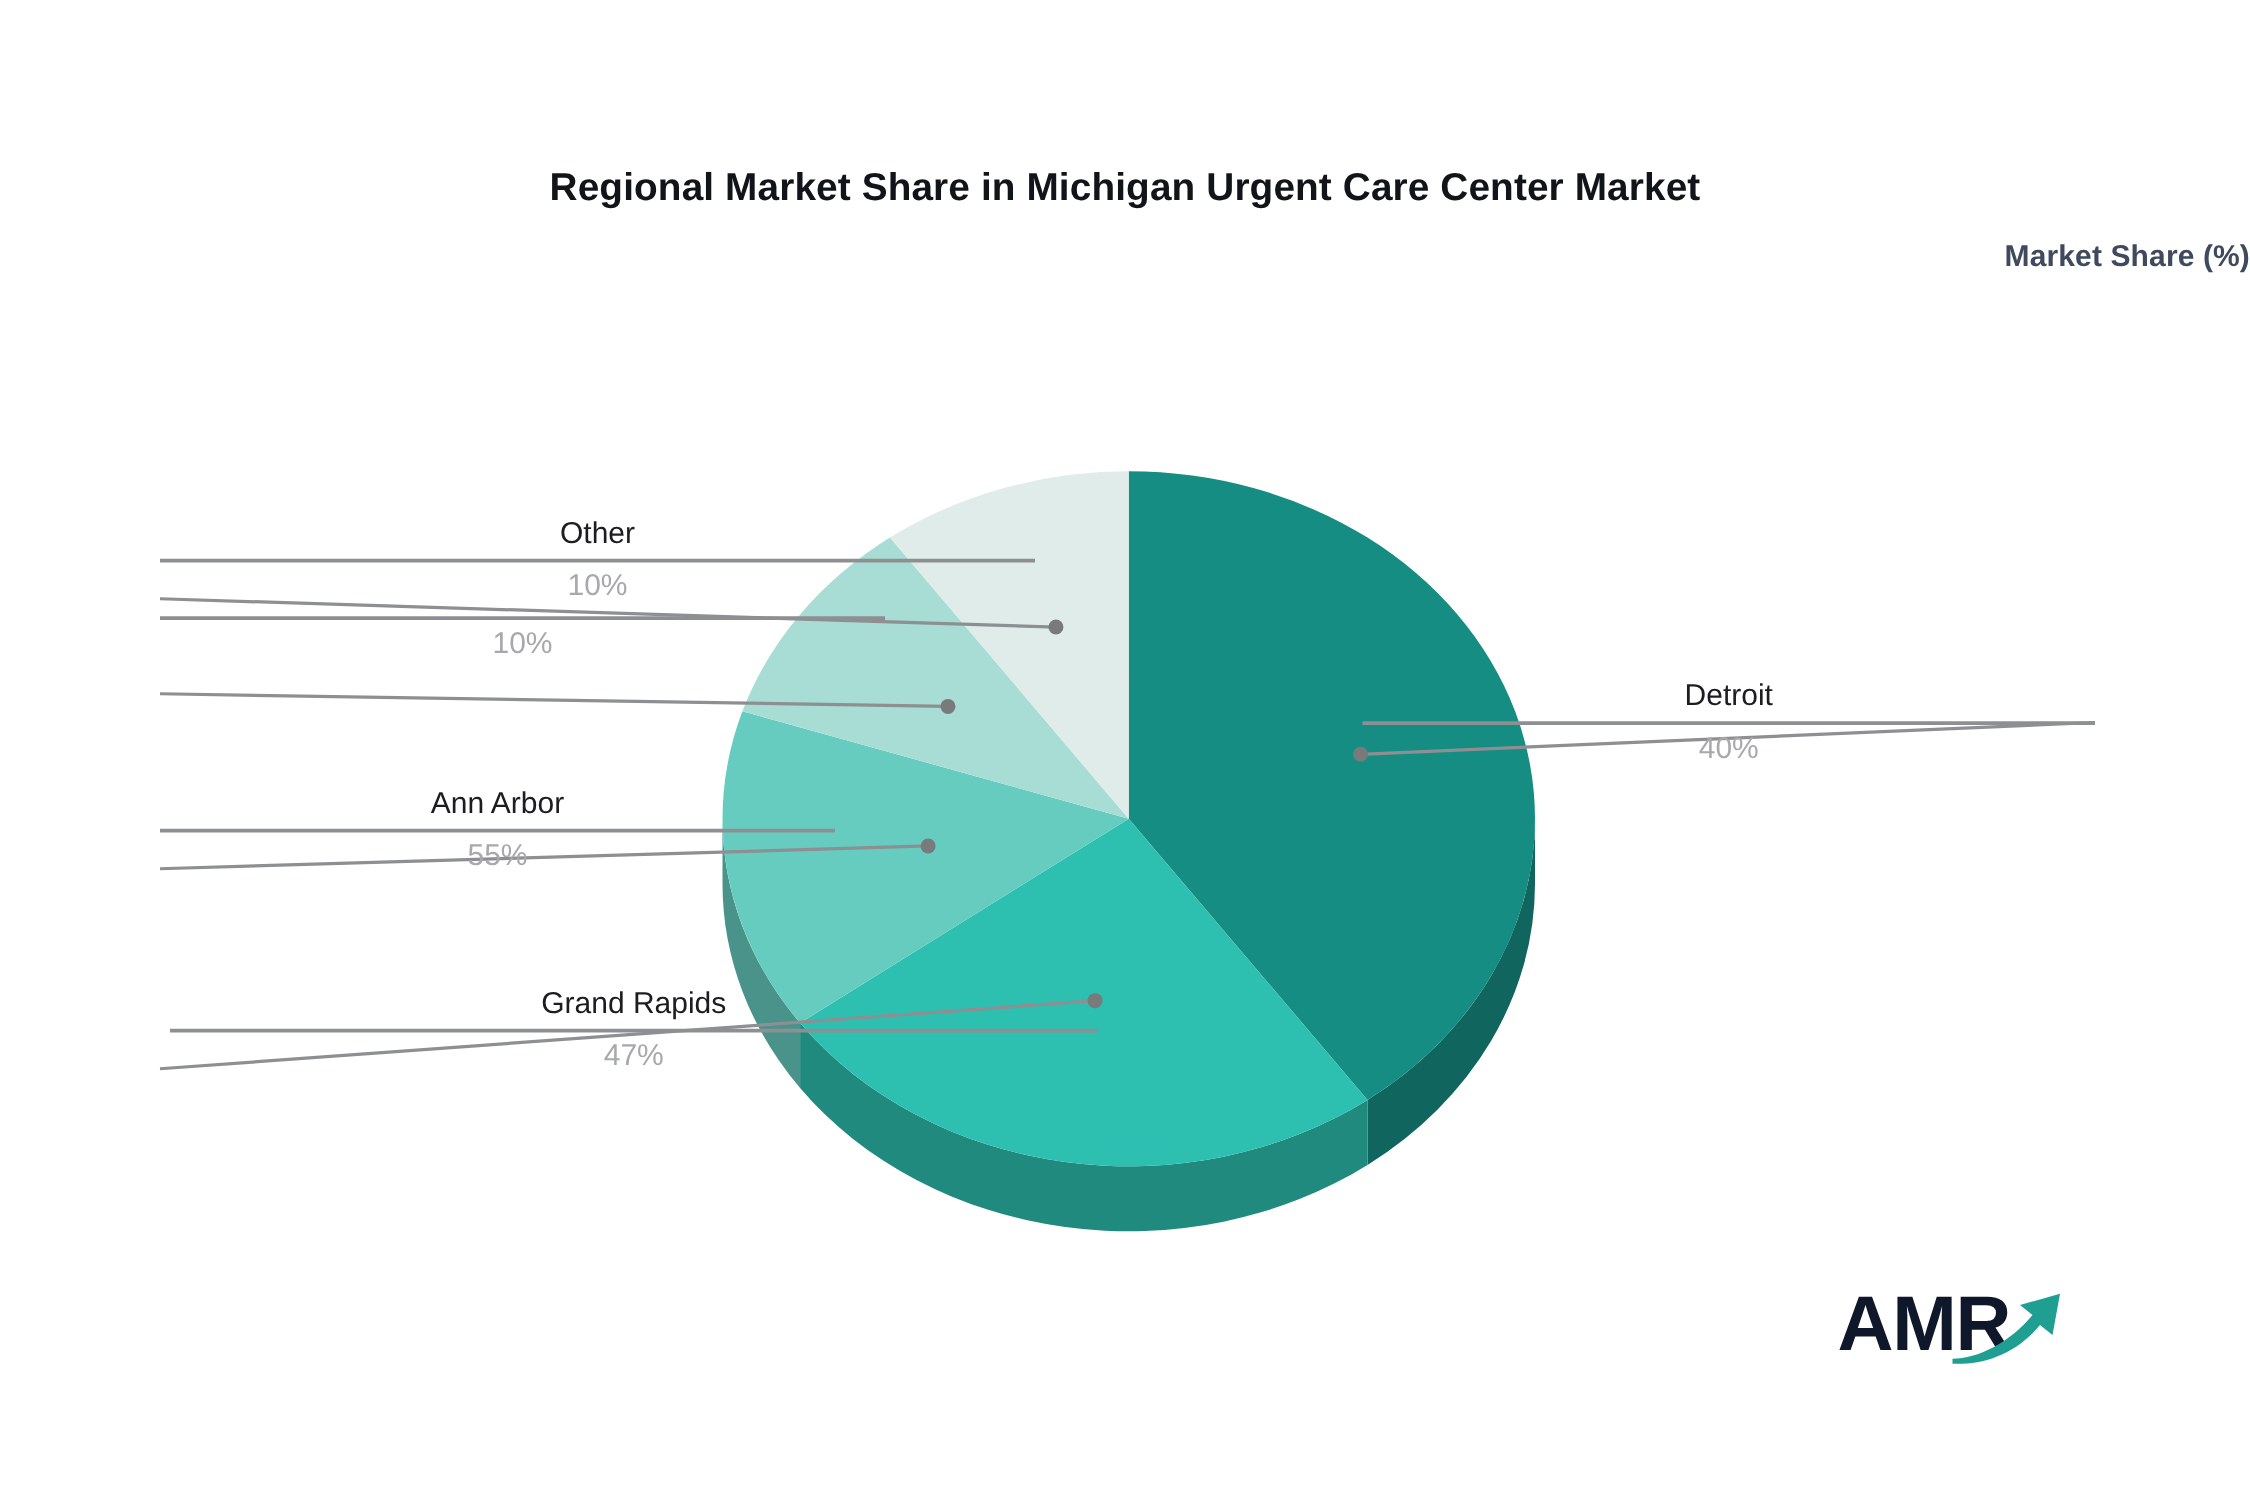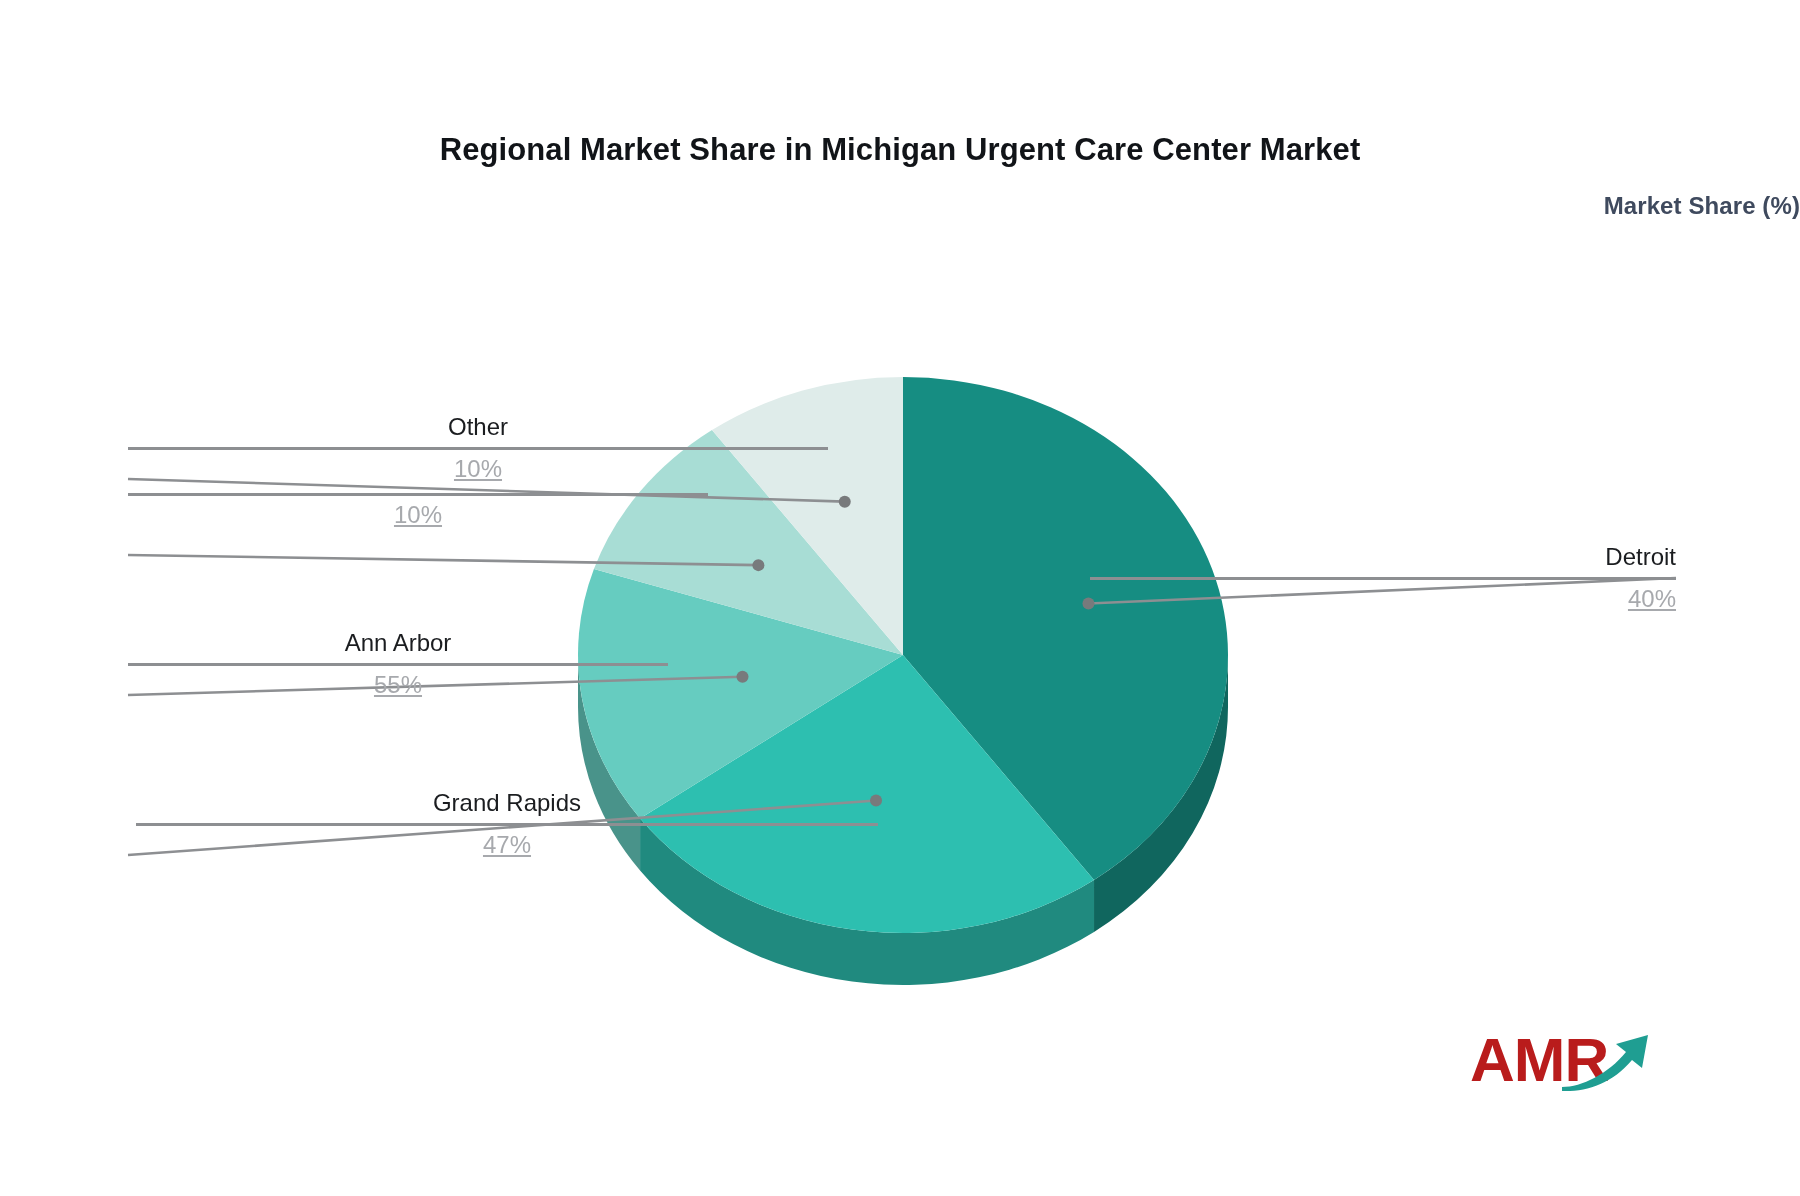--- a/index.html
+++ b/index.html
@@ -31,29 +31,29 @@
 
   
   .callout{position:absolute;text-align:center;}
   .callout .cname{
     font-size:24px;color:#1b1d20;white-space:nowrap;line-height:30px;
   }
   .callout .crule{
     height:3px;background:#8d8f92;margin:5px 0 4px 0;
   }
   .callout .cval{
-    font-size:24px;color:#a7a9ad;white-space:nowrap;line-height:30px;text-decoration:underline;
+    font-size:24px;color:#a7a9ad;white-space:nowrap;line-height:30px;
   }
-  .callout.right{text-align:right;}
+  .callout.right{}
 
   
   #amr-logo{position:absolute;left:1470px;top:1022px;width:180px;height:78px;}
   #amr-logo .amr-text{
     position:absolute;left:0;top:2px;
-    font-size:62px;font-weight:bold;color:#b91c1c;
+    font-size:62px;font-weight:bold;color:#0f172a;
     letter-spacing:-1px;font-family:"Liberation Sans","DejaVu Sans",sans-serif;
   }
   #amr-logo svg{position:absolute;left:90px;top:8px;}
 </style>
 </head>
 <body>
 
 <div id="stage">
 
   <div id="chart-title">Regional Market Share in Michigan Urgent Care Center Market</div>

